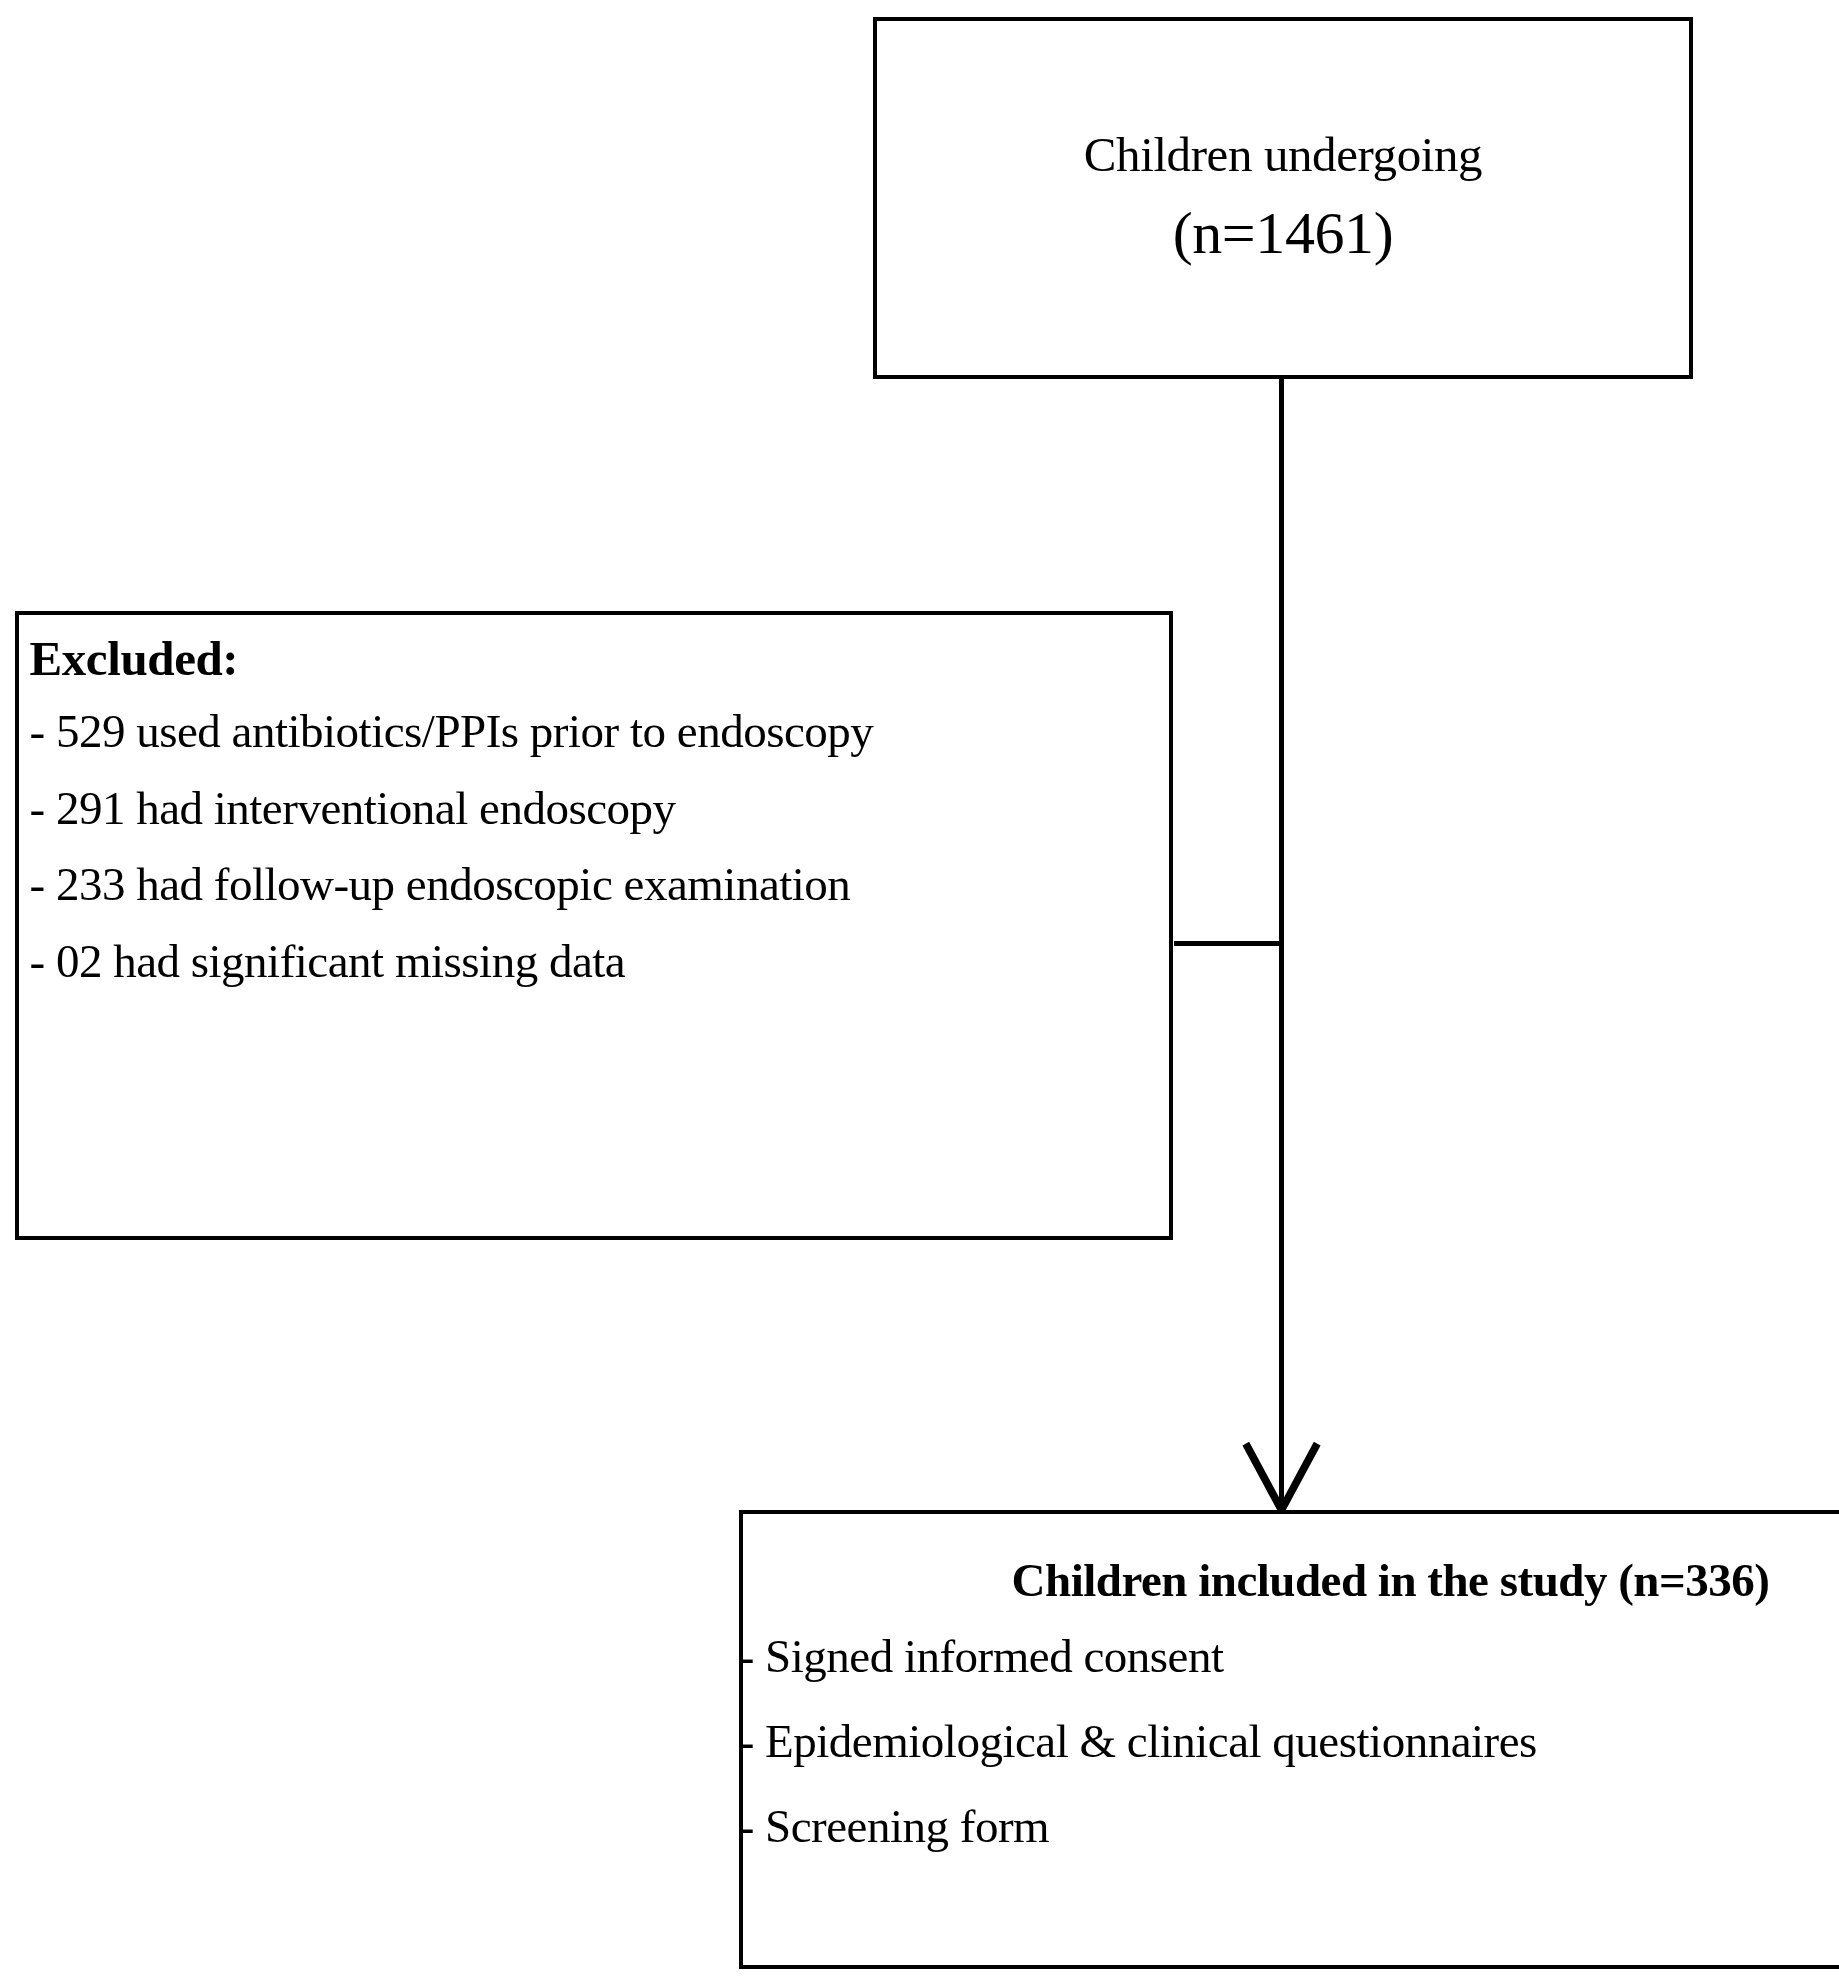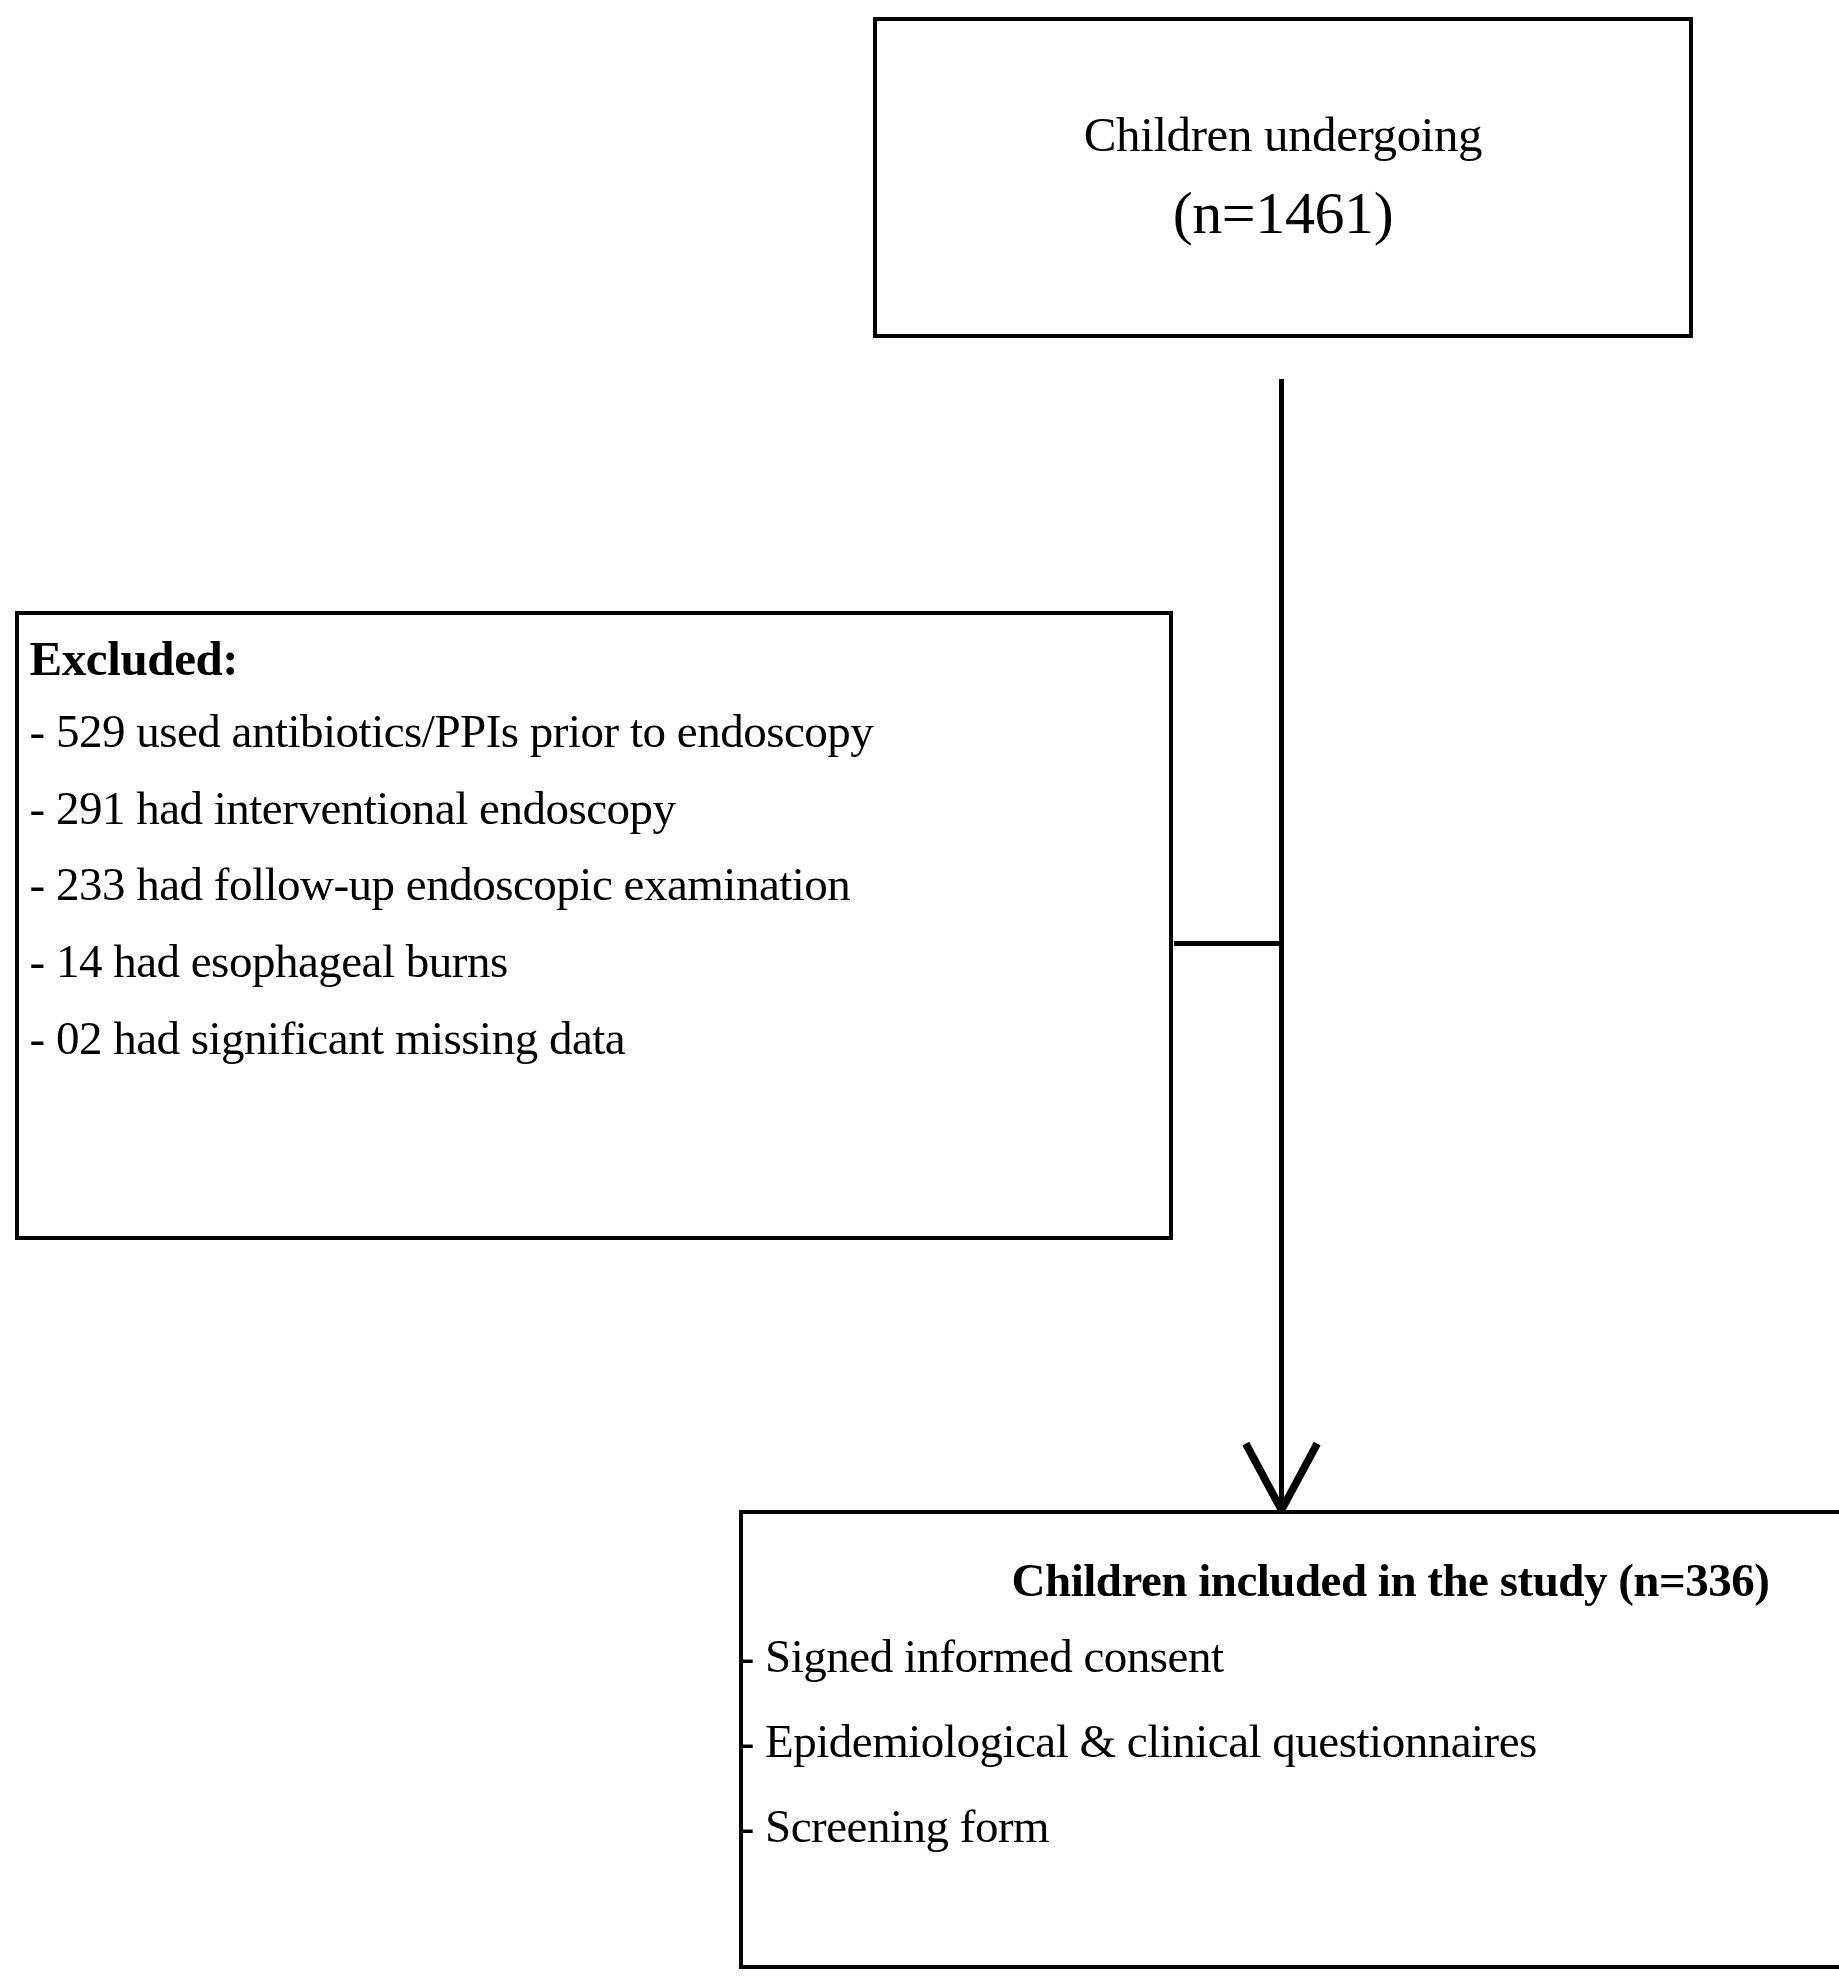--- a/index.html
+++ b/index.html
@@ -22,21 +22,21 @@
     box-sizing: border-box;
     border: 4.3px solid #000000;
     background: #ffffff;
   }
 
   
   #box-top {
     left: 873px;
     top: 17px;
     width: 820px;
-    height: 321px;
+    height: 362px;
     display: flex;
     flex-direction: column;
     justify-content: center;
     align-items: center;
   }
   #box-top .line {
     text-align: center;
     font-size: 49px;
     line-height: 1.33;
     white-space: nowrap;
@@ -148,21 +148,20 @@
 
   <svg id="arrowhead" viewBox="0 0 100 90">
     <path d="M 8 4 L 50 82 L 92 4" fill="none" stroke="#000000" stroke-width="9" stroke-linecap="butt" stroke-linejoin="miter"></path>
   </svg>
 
   <div class="box" id="box-excluded">
     <div class="heading">Excluded:</div>
     <div class="item">- 529 used antibiotics/PPIs prior to endoscopy</div>
     <div class="item">- 291 had interventional endoscopy</div>
     <div class="item">- 233 had follow-up endoscopic examination</div>
-    <div class="item">- 14 had esophageal burns</div>
     <div class="item">- 02 had significant missing data</div>
   </div>
 
   <div class="box" id="box-included">
     <div class="heading">Children included in the study (n=336)</div>
     <div class="item">- Signed informed consent</div>
     <div class="item">- Epidemiological &amp; clinical questionnaires</div>
     <div class="item">- Screening form</div>
   </div>
 

